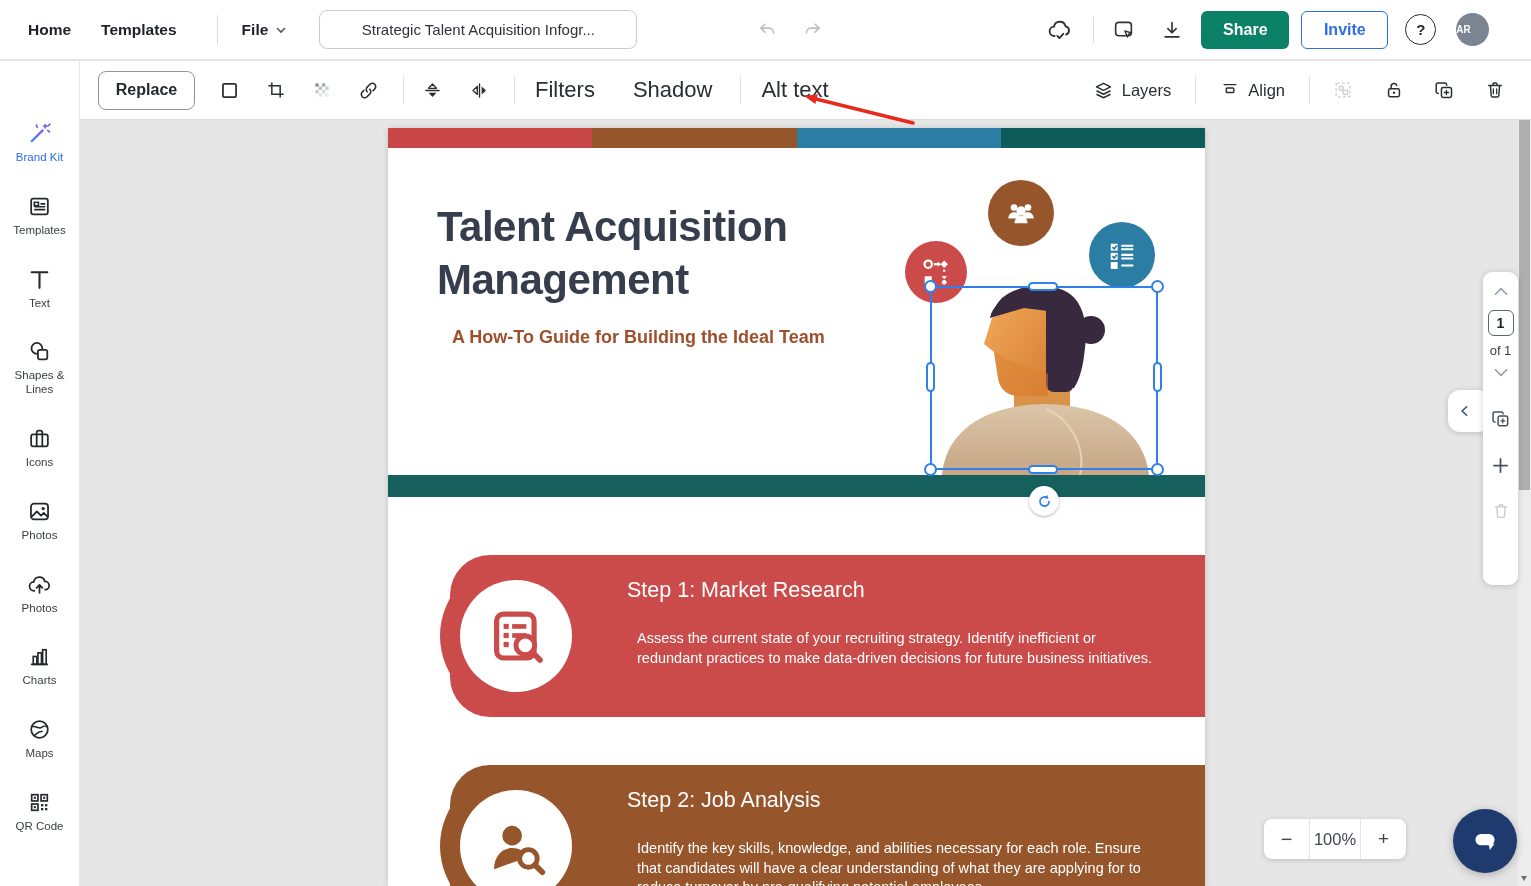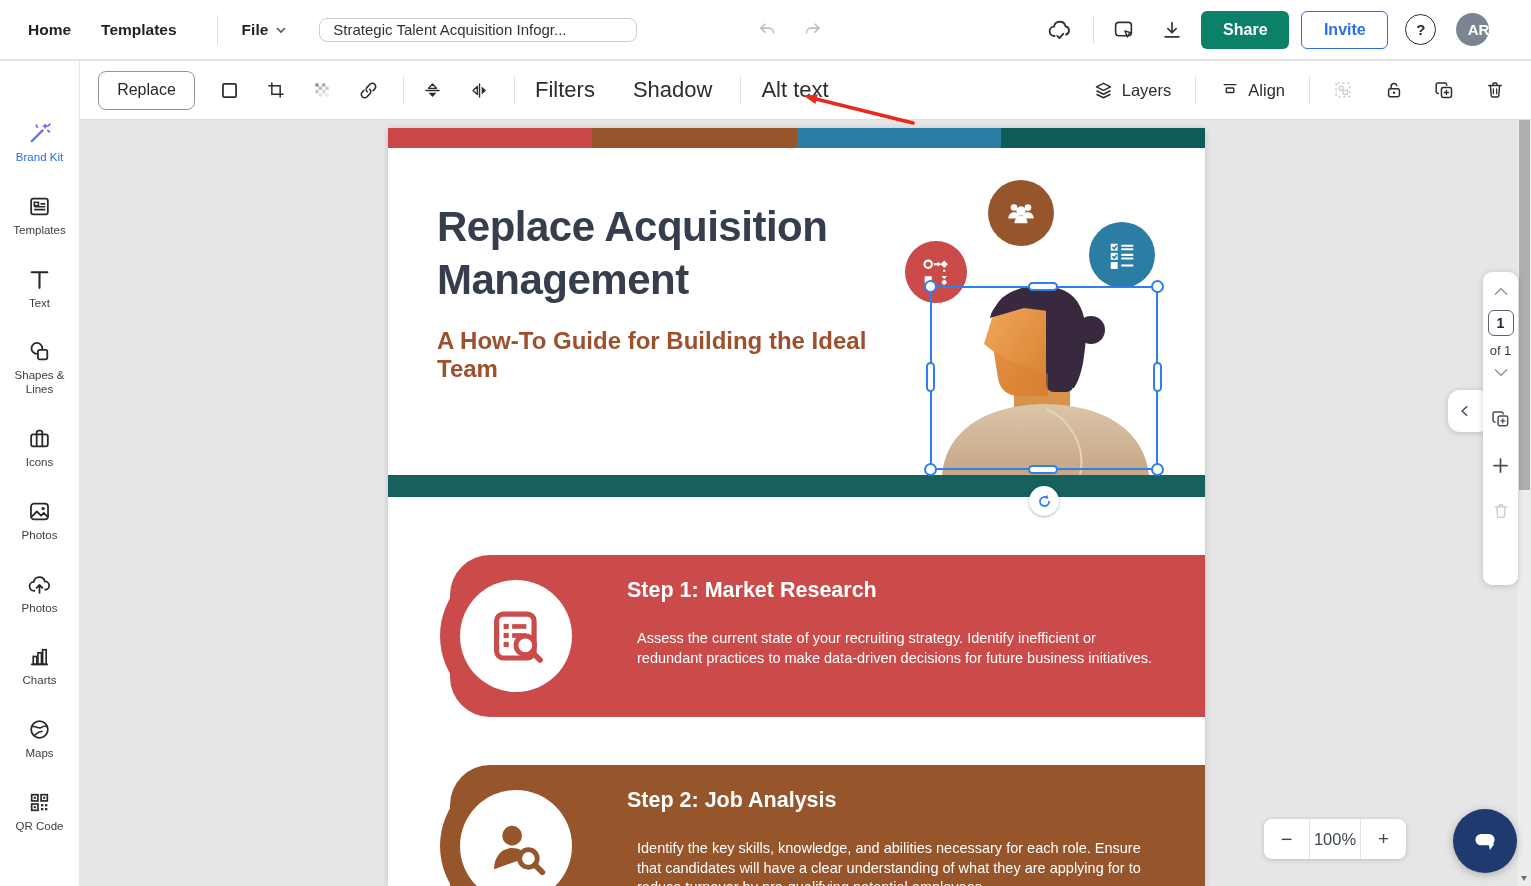--- a/index.html
+++ b/index.html
@@ -10,78 +10,78 @@
     -webkit-font-smoothing:antialiased;
   }
   svg { display:block; }
 
   
   .topbar { position:absolute; top:0; left:0; width:1531px; height:60px; background:#fff;
             border-bottom:1px solid #E3E3E3; display:flex; align-items:center; z-index:30; }
   .nav-link { font-size:15.5px; font-weight:700; color:#1E2126; cursor:pointer; }
   .tb-divider { width:1px; height:30px; background:#DDDDDD; }
   .file-btn { display:flex; align-items:center; gap:7px; font-size:15.5px; font-weight:700; color:#1E2126; cursor:pointer; }
-  .doc-title-input { width:318px; height:24px; border:1px solid #CCCCCC; border-radius:8px;
-            padding:0 13px; font-size:15px; color:#2F3237; font-family:"Liberation Sans",sans-serif; background:#fff; }
+  .doc-title-input { width:318px; height:39px; border:1px solid #CCCCCC; border-radius:8px;
+            padding:0 13px; font-size:15px; color:#2F3237; font-family:"Liberation Sans",sans-serif; background:#fff;text-align:center; }
   .icon-btn { background:none; border:none; padding:0; cursor:pointer; color:#2F3237; display:flex; align-items:center; }
   .icon-btn.disabled { color:#BCC0C6; cursor:default; }
   .share-btn { height:38px; width:88px; border:none; border-radius:6px; color:#fff; font-size:16px; font-weight:700;
             cursor:pointer; font-family:"Liberation Sans",sans-serif; }
   .invite-btn { height:38px; width:87px; background:#fff; border:1.5px solid #2D6FE3; border-radius:6px; color:#2D6FE3;
             font-size:16px; font-weight:700; cursor:pointer; font-family:"Liberation Sans",sans-serif; }
   .help-circle { width:31px; height:31px; border:1.8px solid #26292E; border-radius:50%; display:flex;
             align-items:center; justify-content:center; font-size:15px; font-weight:700; color:#26292E; cursor:pointer; }
-  .avatar { width:33px; height:33px; border-radius:50%; display:flex; align-items:center; justify-content:flex-end;
-            color:#fff; font-size:15px; font-weight:700; cursor:pointer; }
+  .avatar { width:33px; height:33px; border-radius:50%; display:flex; align-items:center; justify-content:flex-start;
+            color:#fff; font-size:10px; font-weight:700; cursor:pointer; }
 
   
   .sidebar { position:absolute; top:61px; left:0; width:80px; height:825px; background:#fff;
             border-right:1px solid #E6E6E6; z-index:25; padding-top:60px; display:flex; flex-direction:column; align-items:center; }
   .sb-item { display:flex; flex-direction:column; align-items:center; margin-bottom:29px; cursor:pointer; width:76px; }
   .sb-ico { width:25px; height:25px; color:#26282B; }
   .sb-label { font-size:11.5px; color:#3C4043; margin-top:5px; text-align:center; line-height:1.2; }
   .sb-item.active .sb-label { color:#2D6BEB; }
 
   
   .toolbar { position:absolute; top:61px; left:80px; width:1451px; height:59px; background:#fff;
             border-bottom:1px solid #DCDCDC; display:flex; align-items:center; z-index:20; }
   .replace-btn { margin-left:18px; width:97px; height:39px; border:1px solid #8F939B; border-radius:8px; background:#fff;
-            font-size:16px; color:#24292E; font-weight:400; cursor:pointer; font-family:"Liberation Sans",sans-serif;text-align:center; }
+            font-size:16px; color:#24292E; font-weight:700; cursor:pointer; font-family:"Liberation Sans",sans-serif;text-align:center; }
   .tool-ico { color:#2A2D31; cursor:pointer; }
   .tool-ico.disabled { color:#C9CDD2; cursor:default; }
   .tool-divider { width:1px; height:28px; background:#E2E2E2; }
   .tool-text { font-size:22px; font-weight:500; color:#2A2D31; cursor:pointer; }
   .tool-text-strong { font-size:16.5px; font-weight:400; color:#2A2D31; cursor:pointer; }
   .tool-group { display:flex; align-items:center; gap:8px; cursor:pointer; }
   .toolbar-right { margin-left:auto; display:flex; align-items:center; padding-right:26px; }
 
   
   .canvas { position:absolute; left:388px; top:128px; width:817px; height:758px; background:#fff;
             box-shadow:0 1px 6px rgba(0,0,0,.16); overflow:hidden; z-index:5; }
   .stripe { position:absolute; top:0; left:0; width:817px; height:20px; display:flex; }
   .stripe > div { flex:1; }
   .cv-title { position:absolute; left:49px; top:73px; width:430px; margin:0; font-size:42px; line-height:1.26;
             font-weight:700; letter-spacing:-0.5px; color:#363D4C; }
-  .cv-subtitle { position:absolute; left:49px; top:199px; width:470px; font-size:24px; font-weight:700; color:#9E4F2B; }
+  .cv-subtitle { position:absolute; left:64px; top:199px; width:470px; font-size:18px; font-weight:700; color:#9E4F2B; }
   .cv-intro { position:absolute; left:49px; top:239px; width:442px; margin:0; font-size:15px; line-height:1.33; color:#303E52; }
   .badge { position:absolute; border-radius:50%; display:flex; align-items:center; justify-content:center; color:#fff; }
   .badge-team { left:600px; top:52px; width:66px; height:66px; }
   .badge-flow { left:517px; top:113px; width:62px; height:62px; }
   .badge-check { left:701px; top:94px; width:66px; height:66px; }
   .person-wrap { position:absolute; left:540px; top:150px; width:235px; height:197px; }
   .teal-band { position:absolute; left:0; top:347px; width:817px; height:22px; }
 
   .step { position:absolute; left:62px; width:755px; border-radius:40px 0 0 40px; }
   .step-1 { top:427px; height:162px; }
   .step-2 { top:637px; height:185px; }
   .step-circle { position:absolute; left:-10px; top:5px; width:152px; height:152px; border-radius:50%;
             display:flex; align-items:center; justify-content:center; }
   .step-circle-inner { width:112px; height:112px; border-radius:50%; background:#fff; display:flex;
             align-items:center; justify-content:center; }
-  .step-heading { position:absolute; left:177px; top:23px; margin:0; font-size:21.5px; font-weight:700; color:#fff;text-align:right; }
+  .step-heading { position:absolute; left:177px; top:23px; margin:0; font-size:21.5px; font-weight:400; color:#fff;text-align:right; }
   .step-body { position:absolute; left:177px; top:64px; width:528px; margin:10px; font-size:14.5px; line-height:1.36; color:#fff; }
 
   
   .sel { position:absolute; left:542px; top:158px; width:228px; height:184px; border:2px solid #2F80ED; z-index:8; }
   .h-c { position:absolute; width:13px; height:13px; border-radius:50%; background:#fff; border:2px solid #2F80ED; }
   .h-tl { left:-8px; top:-8px; } .h-tr { right:-8px; top:-8px; } .h-bl { left:-8px; bottom:-8px; } .h-br { right:-8px; bottom:-8px; }
   .h-pill-h { position:absolute; width:30px; height:9px; border-radius:5px; background:#fff; border:2px solid #2F80ED; left:calc(50% - 16px); }
   .h-top { top:-6px; } .h-bottom { bottom:-6px; }
   .h-pill-v { position:absolute; width:9px; height:30px; border-radius:5px; background:#fff; border:2px solid #2F80ED; top:calc(50% - 16px); }
   .h-left { left:-6px; } .h-right { right:-6px; }
@@ -346,21 +346,21 @@
 </div>
 
 <div class="canvas">
   <div class="stripe">
     <div style="background: rgb(201, 71, 71);"></div>
     <div style="background: rgb(150, 85, 43);"></div>
     <div style="background: rgb(43, 125, 163);"></div>
     <div style="background: rgb(14, 92, 90);"></div>
   </div>
 
-  <h1 class="cv-title">Replace Acquisition Management</h1>
+  <h1 class="cv-title">Talent Acquisition Management</h1>
   <div class="cv-subtitle">A How-To Guide for Building the Ideal Team</div>
 
   <div class="badge badge-team" style="background: rgb(150, 85, 43);">
     <svg width="38" height="38" viewBox="0 0 24 24" fill="#fff">
       <circle cx="7.6" cy="8.6" r="2.1"></circle>
         <path d="M4 15.5c0-2.4 1.6-4 3.6-4s3.6 1.6 3.6 4z"></path>
       <circle cx="16.4" cy="8.6" r="2.1"></circle>
         <path d="M12.8 15.5c0-2.4 1.6-4 3.6-4s3.6 1.6 3.6 4z"></path>
       <circle cx="12" cy="10.8" r="2.5" stroke="currentColor"></circle>
         <path d="M7.9 18.5c0-2.8 1.8-4.6 4.1-4.6s4.1 1.8 4.1 4.6z"></path>

